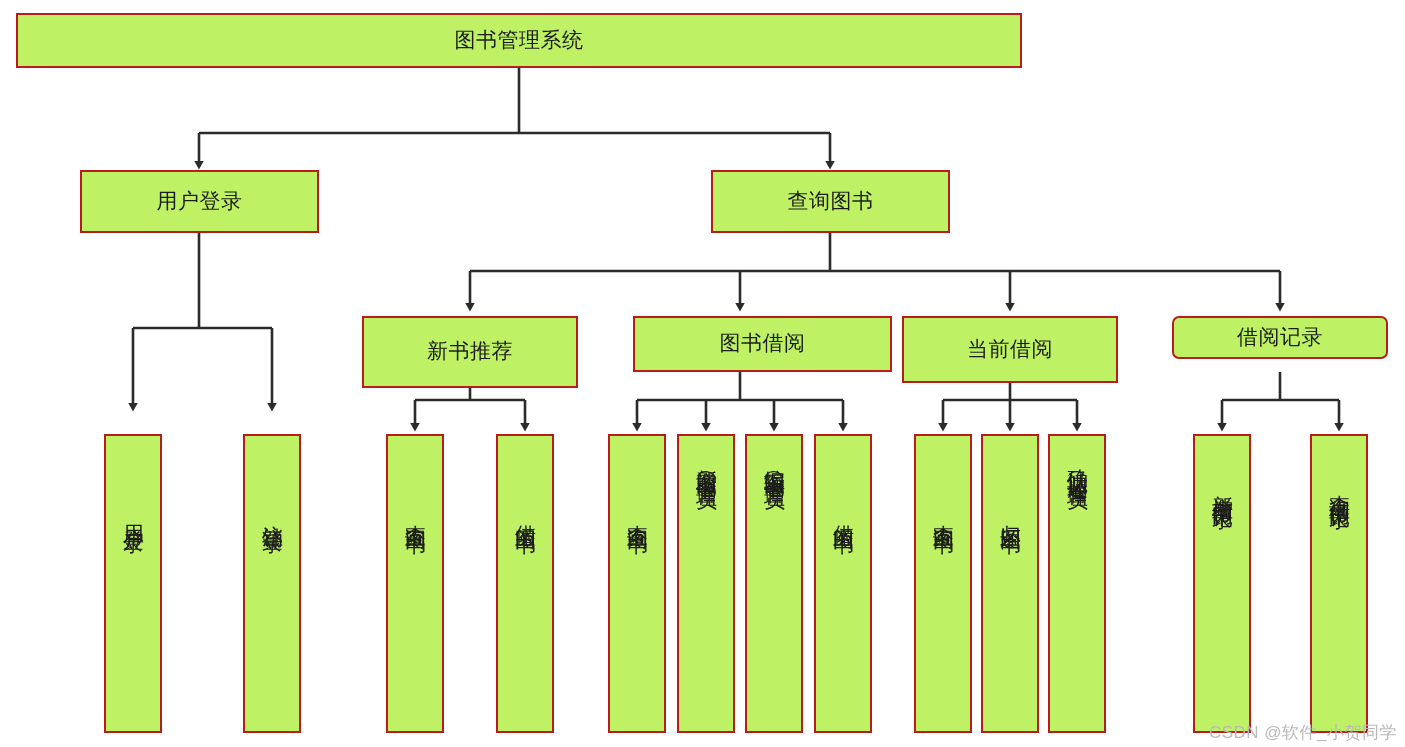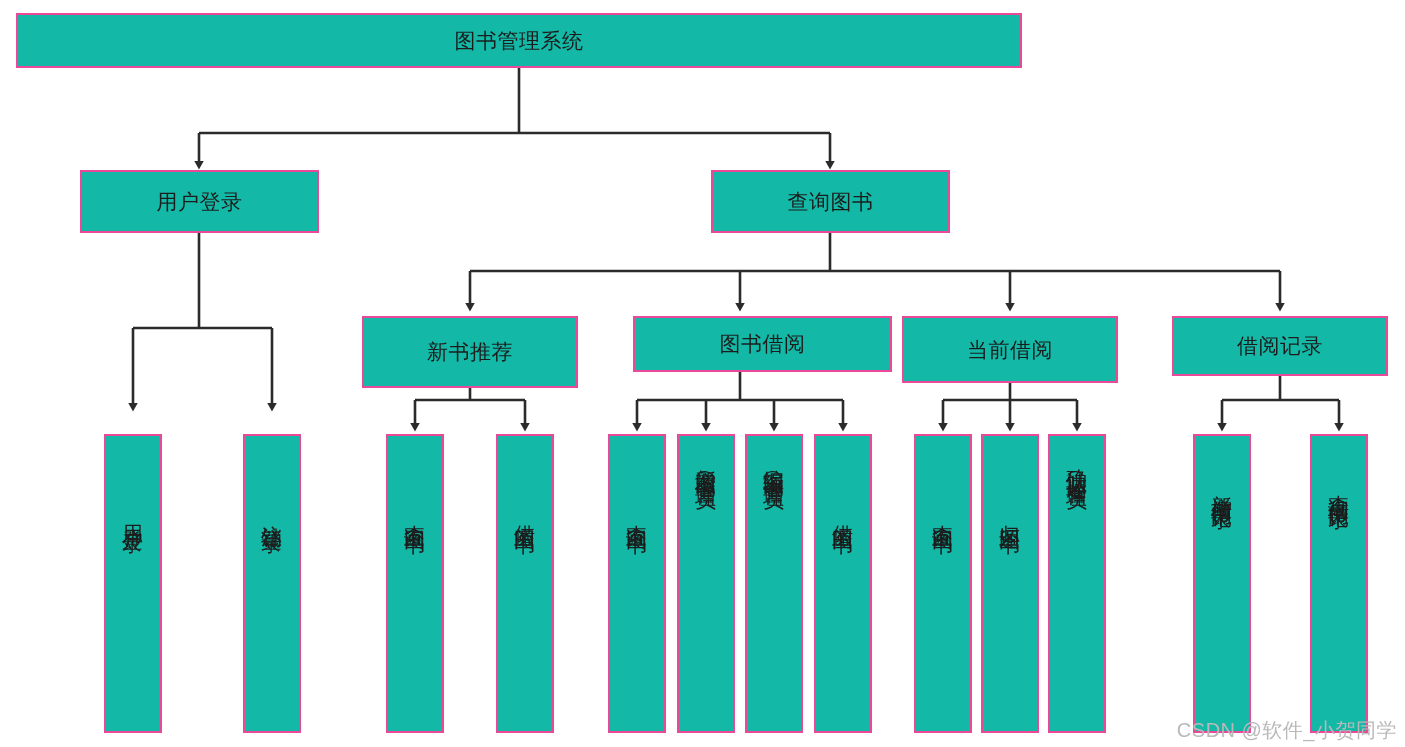--- a/index.html
+++ b/index.html
@@ -23,28 +23,29 @@
     position: absolute;
     left: 0;
     top: 0;
     width: 1405px;
     height: 747px;
     pointer-events: none;
   }
   .node {
     position: absolute;
     box-sizing: border-box;
-    border: 2px solid #ec4899;
-    background: #14b8a6;
+    border: 2px solid #b91c1c;
+    background: #bef264;
     display: flex;
     align-items: center;
     justify-content: center;
     text-align: center;
     line-height: 1.12;
     color: #1c1c1c;
+    font-family: Liberation Serif, serif;
   }
   .node.h {
     font-size: 21px;
     letter-spacing: 0.5px;
   }
   .node.leaf {
     font-size: 21px;
     align-items: flex-start;
     justify-content: center;
     padding-top: 10px;
@@ -60,21 +61,21 @@
   .leaf-g2 .vtext { padding-top: 62px; }
   .leaf-g3a .vtext { padding-top: 62px; }
   .leaf-g3b .vtext { padding-top: 6px; }
   .leaf-g4a .vtext { padding-top: 62px; }
   .leaf-g4b .vtext { padding-top: 6px; }
   .leaf-g5 .vtext { padding-top: 32px; }
   #watermark {
     position: absolute;
     right: 8px;
     bottom: 3px;
-    font-size: 20px;
+    font-size: 17px;
     color: #b9b9b9;
     letter-spacing: 0.5px;
     white-space: nowrap;
     user-select: none;
   }
 </style>
 </head>
 <body>
 
 <div id="canvas">
@@ -142,21 +143,21 @@
 
   <div class="node h" style="left:362px; top:316px; width:216px; height:72px;">
     <span>新书推荐</span>
   </div>
   <div class="node h" style="left:633px; top:316px; width:259px; height:56px;">
     <span>图书借阅</span>
   </div>
   <div class="node h" style="left:902px; top:316px; width:216px; height:67px;text-align:right;">
     <span>当前借阅</span>
   </div>
-  <div class="node h" style="left:1172px; top:316px; width:216px; height:60px;">
+  <div class="node h" style="left:1172px; top:316px; width:216px; height:43px;border-radius:7px;">
     <span>借阅记录</span>
   </div>
 
   <div class="node leaf leaf-g1" style="left:104px; top:434px; width:58px; height:299px;">
     <span class="vtext">用户登录</span>
   </div>
   <div class="node leaf leaf-g1" style="left:243px; top:434px; width:58px; height:299px;">
     <span class="vtext">注销登录</span>
   </div>
 

